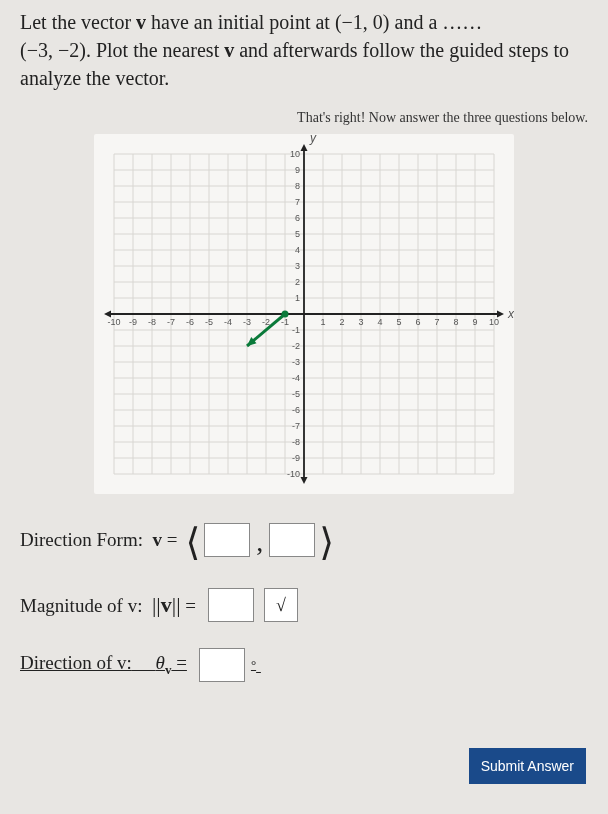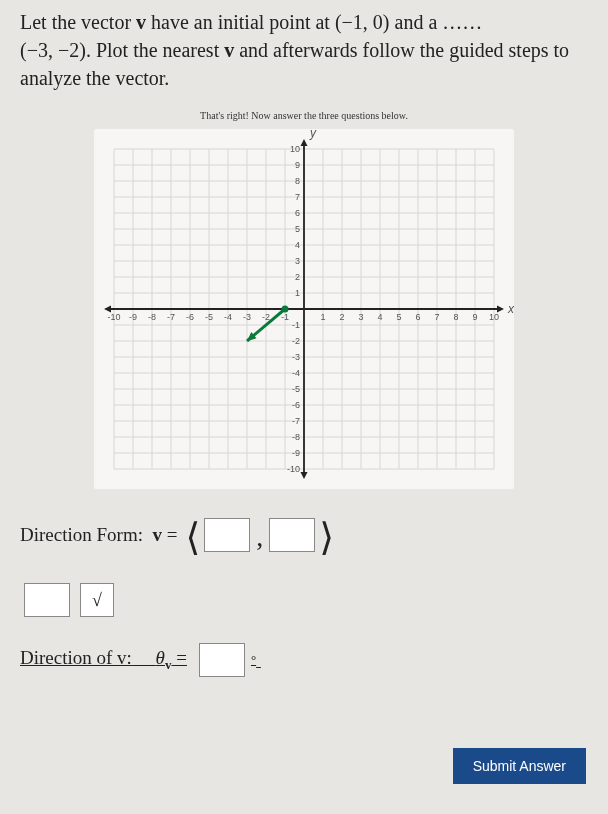--- a/index.html
+++ b/index.html
@@ -7,21 +7,21 @@
     width: 608px;
     height: 814px;
     background: #e8e6e3;
     font-family: Georgia, 'Times New Roman', serif;
     color: #222;
     padding: 8px 20px 20px 20px;
     position: relative;
     overflow: hidden;
   }
   .problem-text { font-size: 20px; line-height: 1.4; margin-bottom: 18px; }
-  .feedback { font-size: 10px; text-align: center; margin-bottom: 8px; color: #333; }
+  .feedback { font-size: 14px; text-align: right; margin-bottom: 8px; color: #333; }
   .graph-wrap { display:flex; justify-content:center; margin-bottom: 24px; }
   .graph-svg { background: #f7f6f4; border-radius:2px; }
   .answer-section { margin-top: 10px; }
   .answer-header { font-size: 16px; margin-bottom: 22px; }
   .answer-header b { font-weight: bold; }
   .attempt { font-size: 14px; color: #444; margin-left: 10px; }
   .row { display:flex; align-items:center; margin-bottom: 26px; font-size: 19px; }
   .row .label { margin-right: 8px; }
   .mathbf { font-weight: bold; }
   .inputbox {
@@ -31,21 +31,21 @@
   }
   .sqrtbtn {
     display:inline-flex; align-items:center; justify-content:center;
     width: 34px; height: 34px; border:1px solid #888; background:#fff;
     font-size: 18px; margin-left: 6px; margin-right: 6px;
   }
   .angle-bracket { font-size: 38px; font-weight: 300; position:relative; top:2px; }
   .comma { font-size: 28px; position:relative; top:2px; margin: 0 2px;}
   .submit-btn {
     background: #1a4a8a; color: #fff; font-family: Arial, sans-serif;
-    font-size: 14px; padding: 10px 20px; border: none; cursor: pointer;
+    font-size: 14px; padding: 10px 12px; border: none; cursor: pointer;
     position: absolute; right: 22px; bottom: 30px;
   }
   .deg { font-size: 13px; vertical-align: super; margin-left:2px;}
   .norm-bars { font-size: 22px; }
   .theta { font-style: italic; }
   .sub { font-size: 13px; vertical-align: sub; font-weight:bold;}
 </style>
 </head>
 <body>
 
@@ -167,20 +167,21 @@
   <div class="row">
     <span class="label"><span>Direction Form:</span>&nbsp;&nbsp;<span class="mathbf">v</span> =</span>
     <span class="angle-bracket">⟨</span>
     <span class="inputbox"></span>
     <span class="comma">,</span>
     <span class="inputbox"></span>
     <span class="angle-bracket">⟩</span>
   </div>
 
   <div class="row">
+    <span class="label"><span>Magnitude of v:</span>&nbsp;&nbsp;<span class="norm-bars">||<span class="mathbf">v</span>||</span> =</span>
     <span class="inputbox"></span>
     <span class="sqrtbtn">√</span>
   </div>
 
   <div class="row" style="margin-bottom:0;text-decoration:underline;">
     <span class="label"><span>Direction of v:</span>&nbsp;&nbsp;&nbsp;&nbsp;&nbsp;<span class="theta">θ</span><span class="sub">v</span><span> =</span></span>
     <span class="inputbox"></span><span class="deg">°</span>
     &nbsp;
   </div>
 </div>

